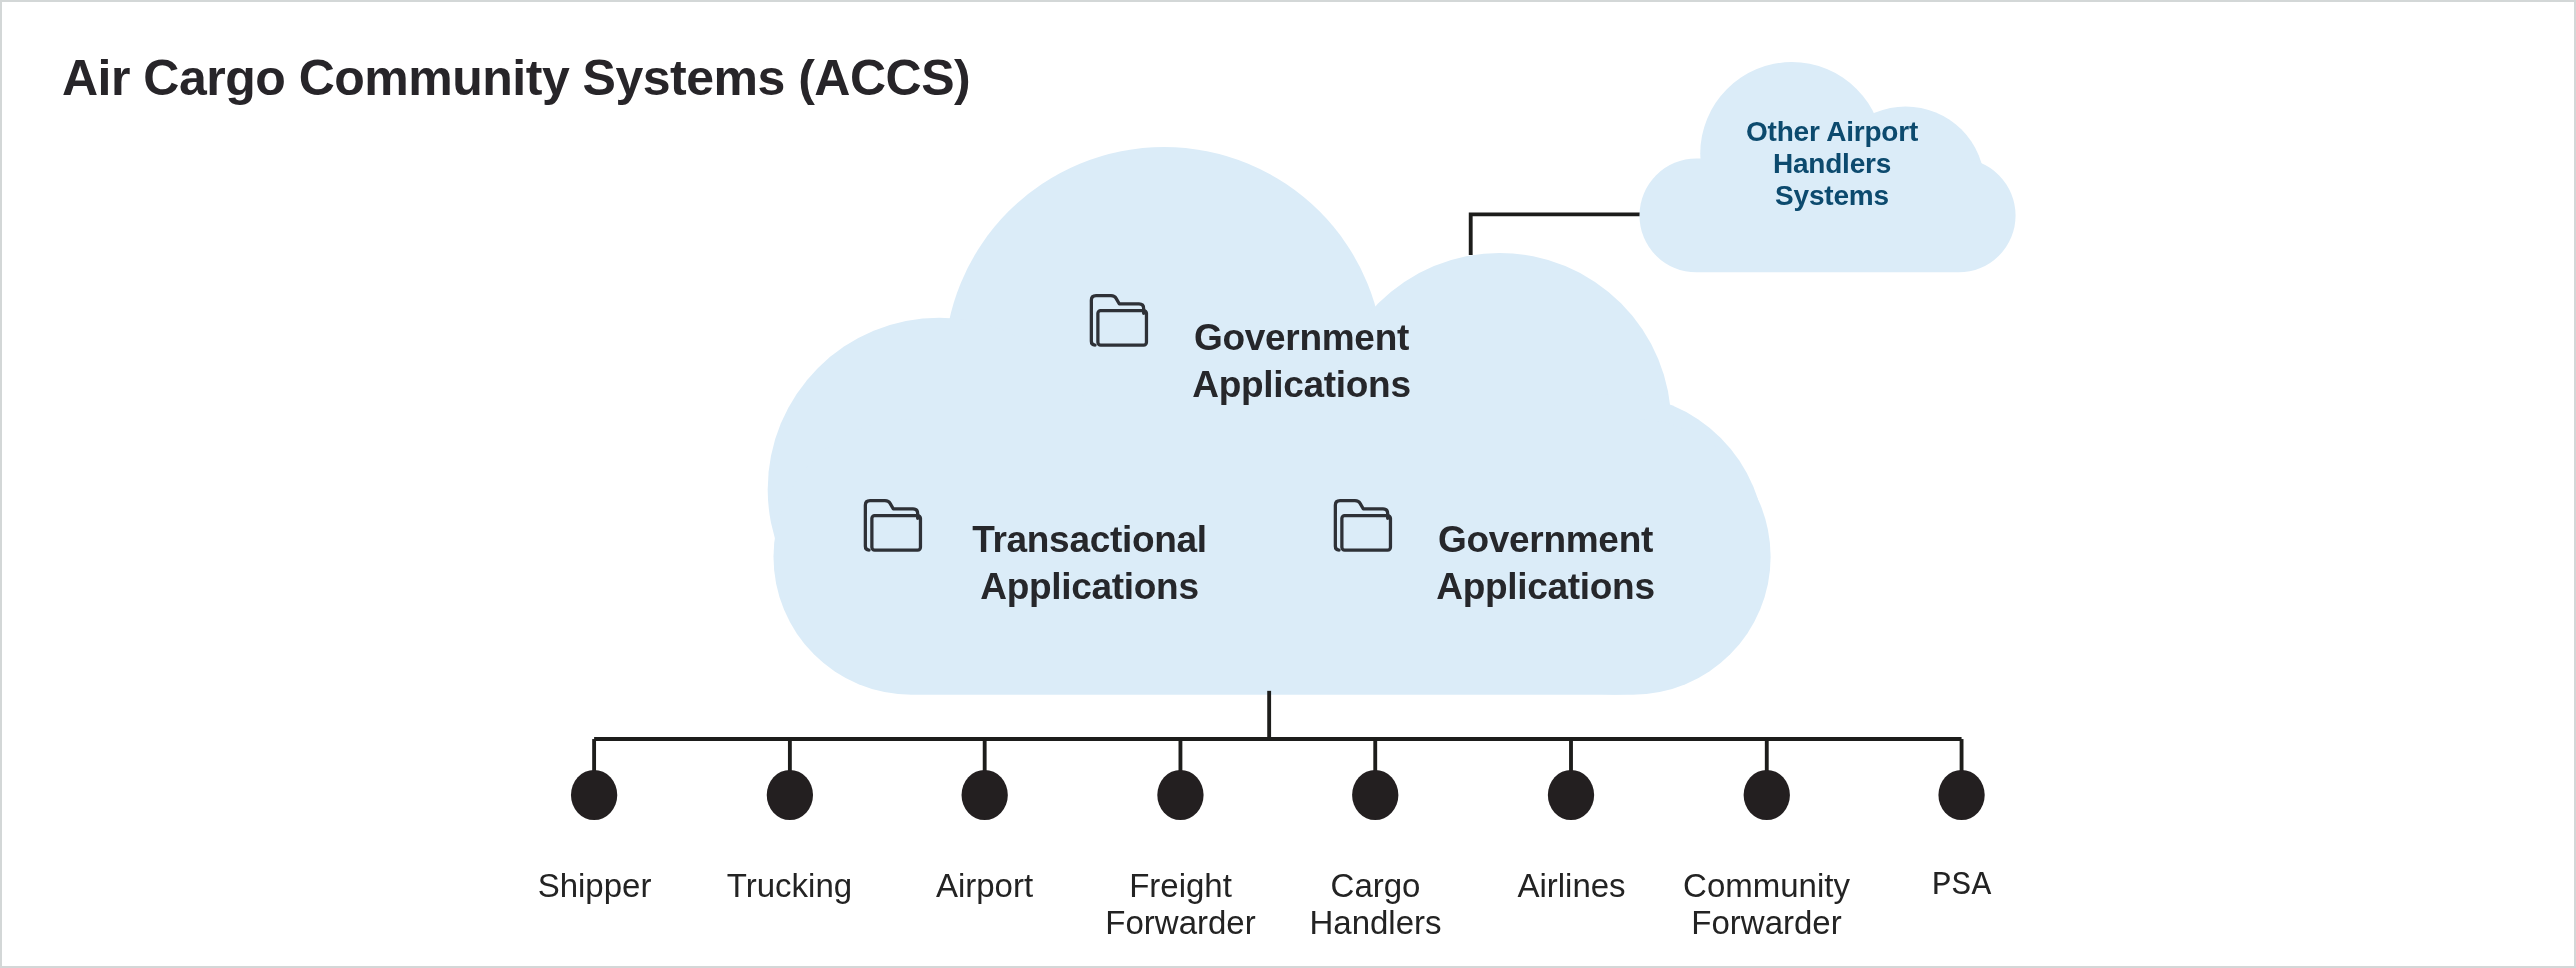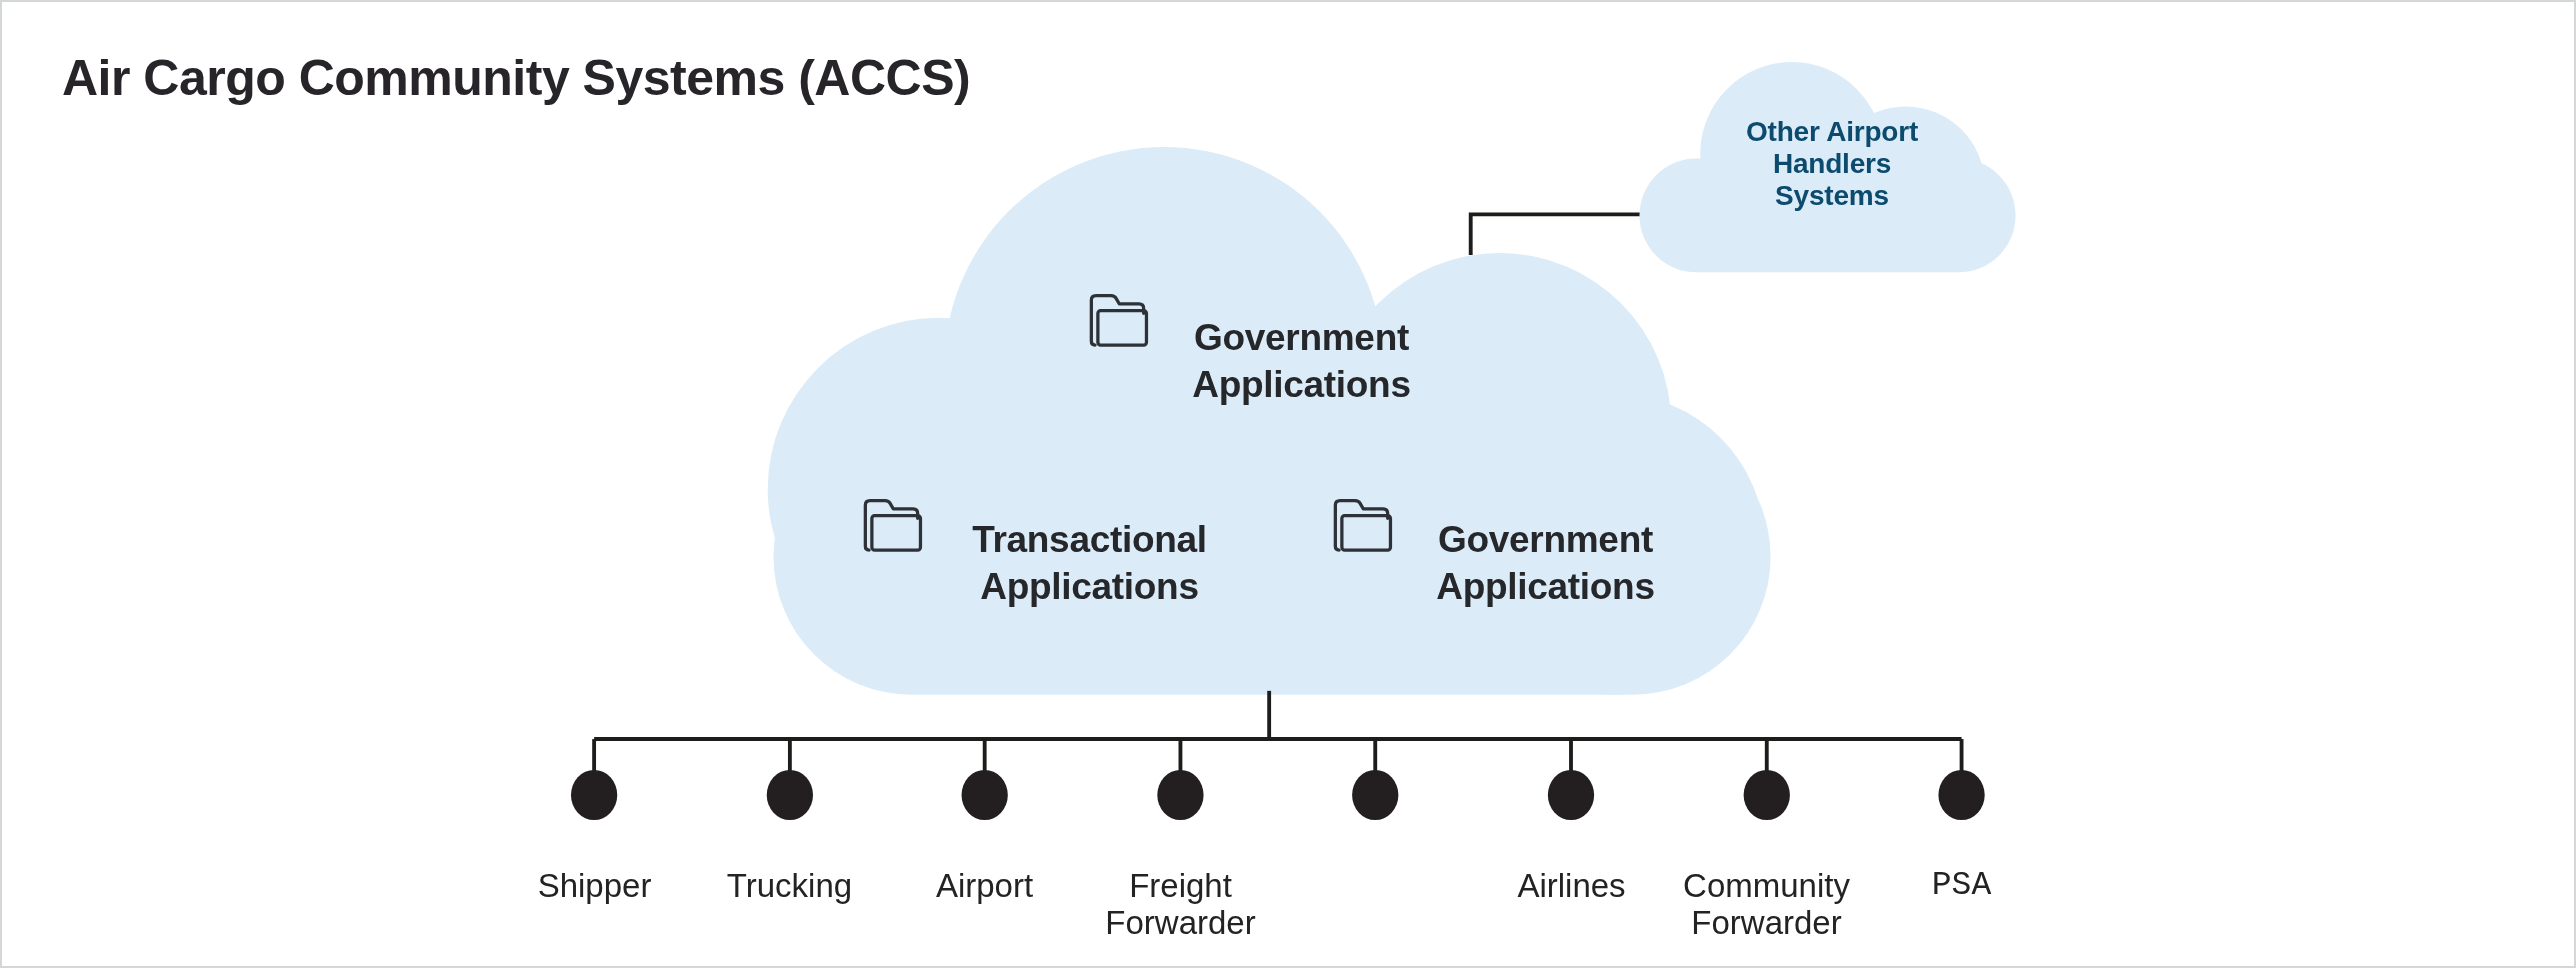--- a/index.html
+++ b/index.html
@@ -193,20 +193,24 @@
     <span></span>
   </div>
   <div class="stake-label st-2">
     <span>Airport</span>
     <span></span>
   </div>
   <div class="stake-label st-3">
     <span>Freight</span>
     <span>Forwarder</span>
   </div>
+  <div class="stake-label st-4">
+    <span>Cargo</span>
+    <span>Handlers</span>
+  </div>
   <div class="stake-label st-5">
     <span>Airlines</span>
     <span></span>
   </div>
   <div class="stake-label st-6">
     <span>Community</span>
     <span>Forwarder</span>
   </div>
   <div class="stake-label st-7">
     <span>PSA</span>

